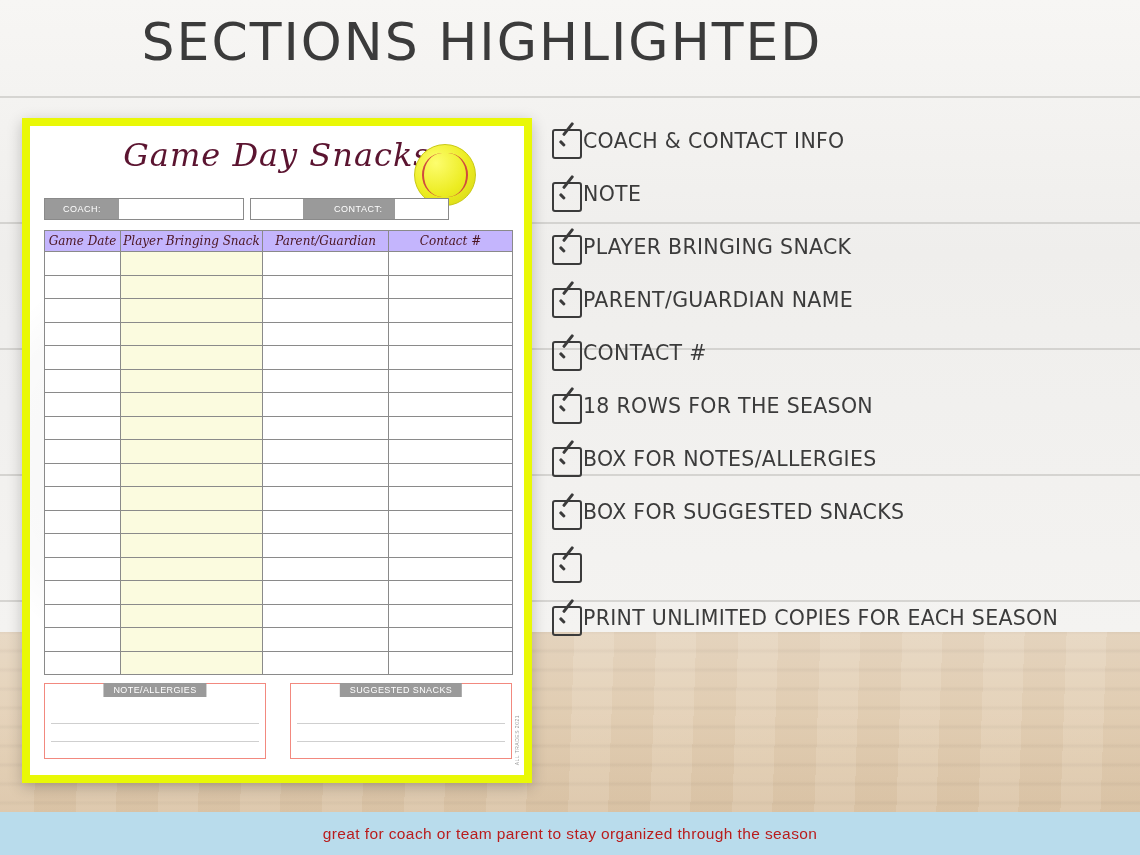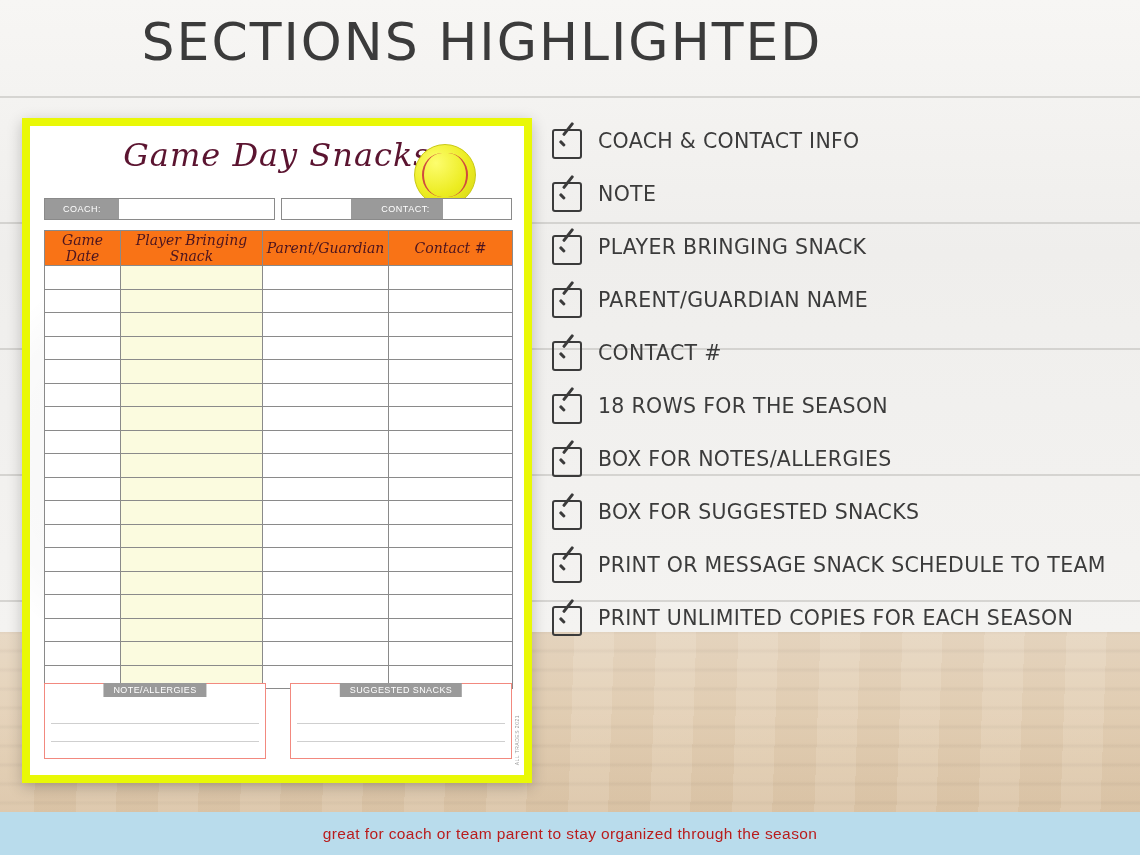--- a/index.html
+++ b/index.html
@@ -73,39 +73,39 @@
     background:radial-gradient(circle at 35% 30%, #fdfd6e, #ecec21 55%, #d4d416 100%);
     border:1px solid #c9c915;
   }
   .ball-icon .seam{
     position:absolute;width:38px;height:44px;border-left:2px solid #d04a3e;border-radius:50%;
   }
   .ball-icon .seam.a{left:7px;top:8px;}
   .ball-icon .seam.b{right:7px;top:8px;border-left:none;border-right:2px solid #d04a3e;}
 
   .row-coach{
-    position:absolute;left:14px;top:72px;width:468px;height:22px;display:flex;gap:6px;align-items:flex-end;
+    position:absolute;left:14px;top:72px;width:405px;height:22px;display:flex;gap:6px;align-items:flex-end;
   }
   .field{
     position:relative;flex:1;border:1px solid #8a8a8a;background:#fff;height:22px;box-sizing:border-box;
   }
   .field .tag{
     position:absolute;left:0;top:0;height:20px;min-width:62px;padding:0 6px;
     background:#9a9a9a;color:#fff;font-size:9px;letter-spacing:.5px;
     display:flex;align-items:center;justify-content:center;
   }
   .field.contact .tag{left:50%;transform:translateX(-50%);padding-left:24px;}
 
   table.snack{
     position:absolute;left:14px;top:104px;width:468px;border-collapse:collapse;
     table-layout:fixed;
   }
   table.snack th{
-    background:#f97316;color:#4a1420;font-family:"DejaVu Serif", serif;font-style:italic;
-    font-size:14px;font-weight:normal;border:1px solid #8a8a8a;height:18px;
+    background:#c4b5fd;color:#4a1420;font-family:"DejaVu Serif", serif;font-style:italic;
+    font-size:12px;font-weight:normal;border:1px solid #8a8a8a;height:18px;
   }
   table.snack td{
     border:1px solid #8a8a8a;height:20.5px;background:#fff;
   }
   table.snack td.c2{background:#fbfbdf;}
   col.w1{width:76px;} col.w2{width:142px;} col.w3{width:126px;} col.w4{width:124px;}
 
   .bottom-boxes{
     position:absolute;left:14px;bottom:16px;width:468px;height:76px;display:flex;gap:24px;
   }
@@ -121,21 +121,21 @@
   .tiny-credit{
     position:absolute;right:4px;bottom:60px;font-size:5px;color:#999;
     transform:rotate(-90deg);transform-origin:right bottom;letter-spacing:.5px;
   }
 
   
   .checklist{
     position:absolute;left:552px;top:128px;width:572px;
   }
   .check-item{
-    display:flex;align-items:flex-start;gap:16px;margin-bottom:22px;
+    display:flex;align-items:flex-start;gap:1px;margin-bottom:22px;
   }
   .cbox{
     flex:none;width:26px;height:26px;border:2.5px solid #3b3b3b;border-radius:3px;
     position:relative;margin-top:1px;
   }
   .cbox:before{
     content:"";position:absolute;left:5px;top:11px;width:7px;height:2.6px;background:#3b3b3b;
     transform:rotate(45deg);border-radius:1px;
   }
   .cbox:after{
@@ -353,21 +353,20 @@
     <div class="check-item">
       <span class="cbox"></span>
       <span class="check-label">BOX FOR NOTES/ALLERGIES</span>
     </div>
     <div class="check-item">
       <span class="cbox"></span>
       <span class="check-label">BOX FOR SUGGESTED SNACKS</span>
     </div>
     <div class="check-item">
       <span class="cbox"></span>
-      <span class="check-label">PRINT OR MESSAGE SNACK SCHEDULE TO TEAM</span>
     </div>
     <div class="check-item">
       <span class="cbox"></span>
       <span class="check-label">PRINT UNLIMITED COPIES FOR EACH SEASON</span>
     </div>
   </div>
 
 <div class="footer-text">great for coach or team parent to stay organized through the season</div>
 
 </body></html>

